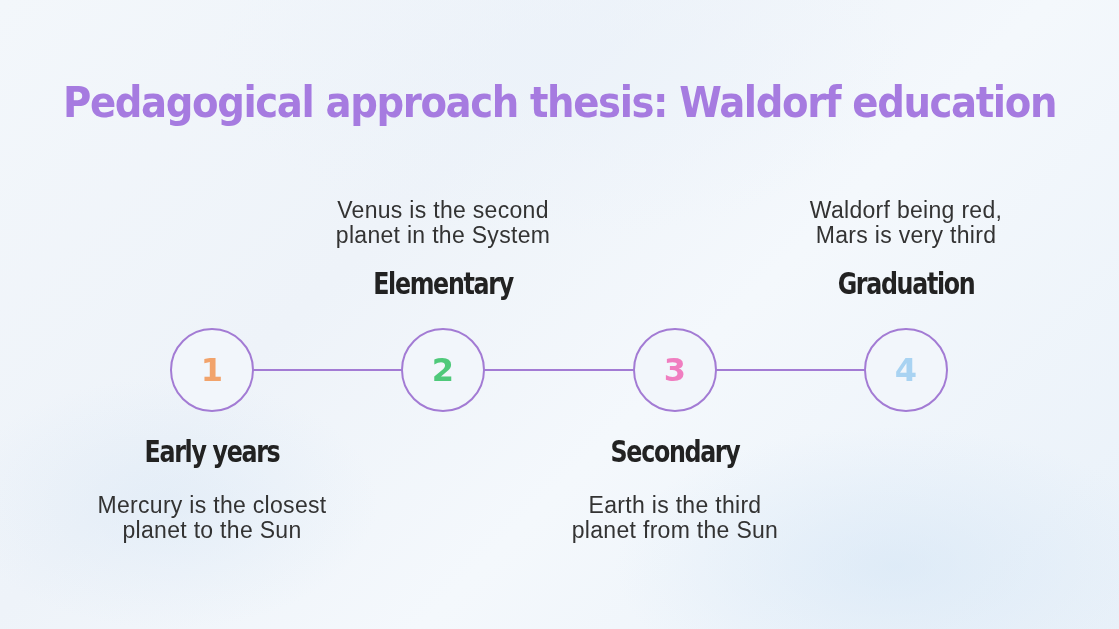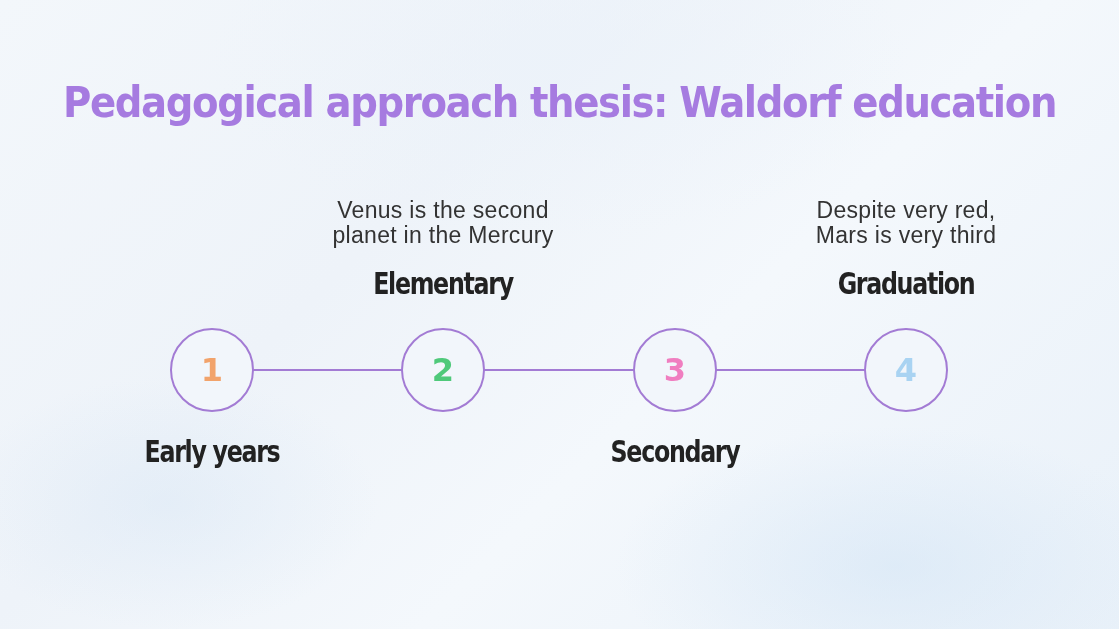--- a/index.html
+++ b/index.html
@@ -53,36 +53,44 @@
   <div class="texture"></div>
 
   <div class="title">Pedagogical approach thesis: Waldorf education</div>
 
   <div class="line"></div>
 
   <div class="circle" style="left:170px;">
     <span style="color:#f2a36b;">1</span>
   </div>
   <div class="step-title" style="left:82px; top:434px;">Early years</div>
+  <div class="step-desc" style="left:82px; top:493px;">
+    <div>Mercury is the closest</div>
+    <div>planet to the Sun</div>
+  </div>
 
   <div class="circle" style="left:401px;">
     <span style="color:#4fc97a;">2</span>
   </div>
   <div class="step-desc" style="left:313px; top:198px;">
     <div>Venus is the second</div>
-    <div>planet in the Mercury</div>
+    <div>planet in the System</div>
   </div>
   <div class="step-title" style="left:313px; top:266px;">Elementary</div>
 
   <div class="circle" style="left:633px;">
     <span style="color:#f07ec0;">3</span>
   </div>
   <div class="step-title" style="left:545px; top:434px;">Secondary</div>
+  <div class="step-desc" style="left:545px; top:493px;">
+    <div>Earth is the third</div>
+    <div>planet from the Sun</div>
+  </div>
 
   <div class="circle" style="left:864px;">
     <span style="color:#a9d3f2;">4</span>
   </div>
   <div class="step-desc" style="left:776px; top:198px;">
-    <div>Despite very red,</div>
+    <div>Waldorf being red,</div>
     <div>Mars is very third</div>
   </div>
   <div class="step-title" style="left:776px; top:266px;">Graduation</div>
 </div>
 
 </body></html>

